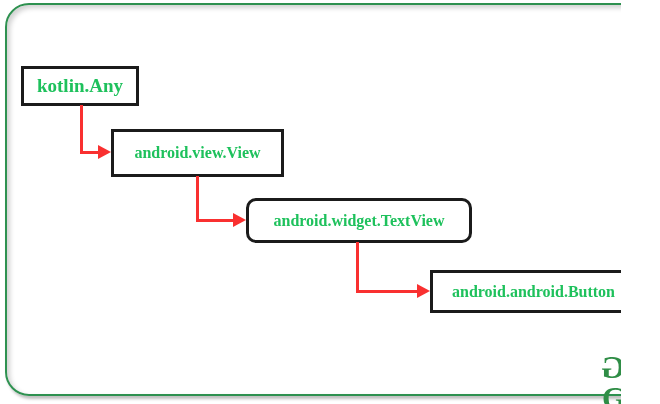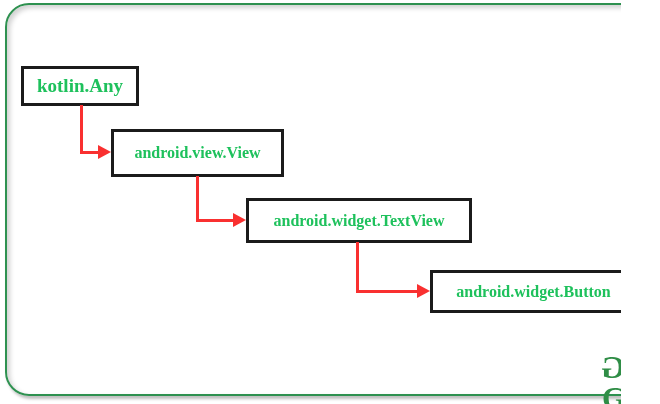--- a/index.html
+++ b/index.html
@@ -33,21 +33,21 @@
     align-items: center;
     justify-content: center;
     white-space: nowrap;
     color: #1ec15c;
     font-weight: bold;
     font-size: 16px;
     font-family: "Liberation Serif", serif;
   }
   .b1 { left: 21px;  top: 66px;  width: 118px; height: 40px; font-size: 19px; }
   .b2 { left: 111px; top: 129px; width: 173px; height: 48px; }
-  .b3 { left: 246px; top: 198px; width: 226px; height: 45px; }
+  .b3 { left: 246px; top: 198px; width: 226px; height: 45px; border-radius: 10px; }
   .b4 { left: 430px; top: 270px; width: 207px; height: 43px; }
   
   .seg { position: absolute; background: #f93030; }
   .a1v { left: 80px;  top: 105px; width: 3px;  height: 49px; }
   .a1h { left: 80px;  top: 151px; width: 19px; height: 3px;  }
   .a2v { left: 196px; top: 176px; width: 3px;  height: 46px; }
   .a2h { left: 196px; top: 219px; width: 37px; height: 3px;  }
   .a3v { left: 356px; top: 242px; width: 3px;  height: 50px; }
   .a3h { left: 356px; top: 290px; width: 61px; height: 3px;  }
   .head {
@@ -98,20 +98,20 @@
 
   <div class="node b3">
     <span>android.widget.TextView</span>
   </div>
 
   <div class="seg a3v"></div>
   <div class="seg a3h"></div>
   <div class="head h3"></div>
 
   <div class="node b4">
-    <span>android.widget.Button</span>
+    <span>android.android.Button</span>
   </div>
 
   <div class="logo">
     <span class="flip">G</span><span>G</span>
   </div>
 
 </div>
 
 </body></html>

